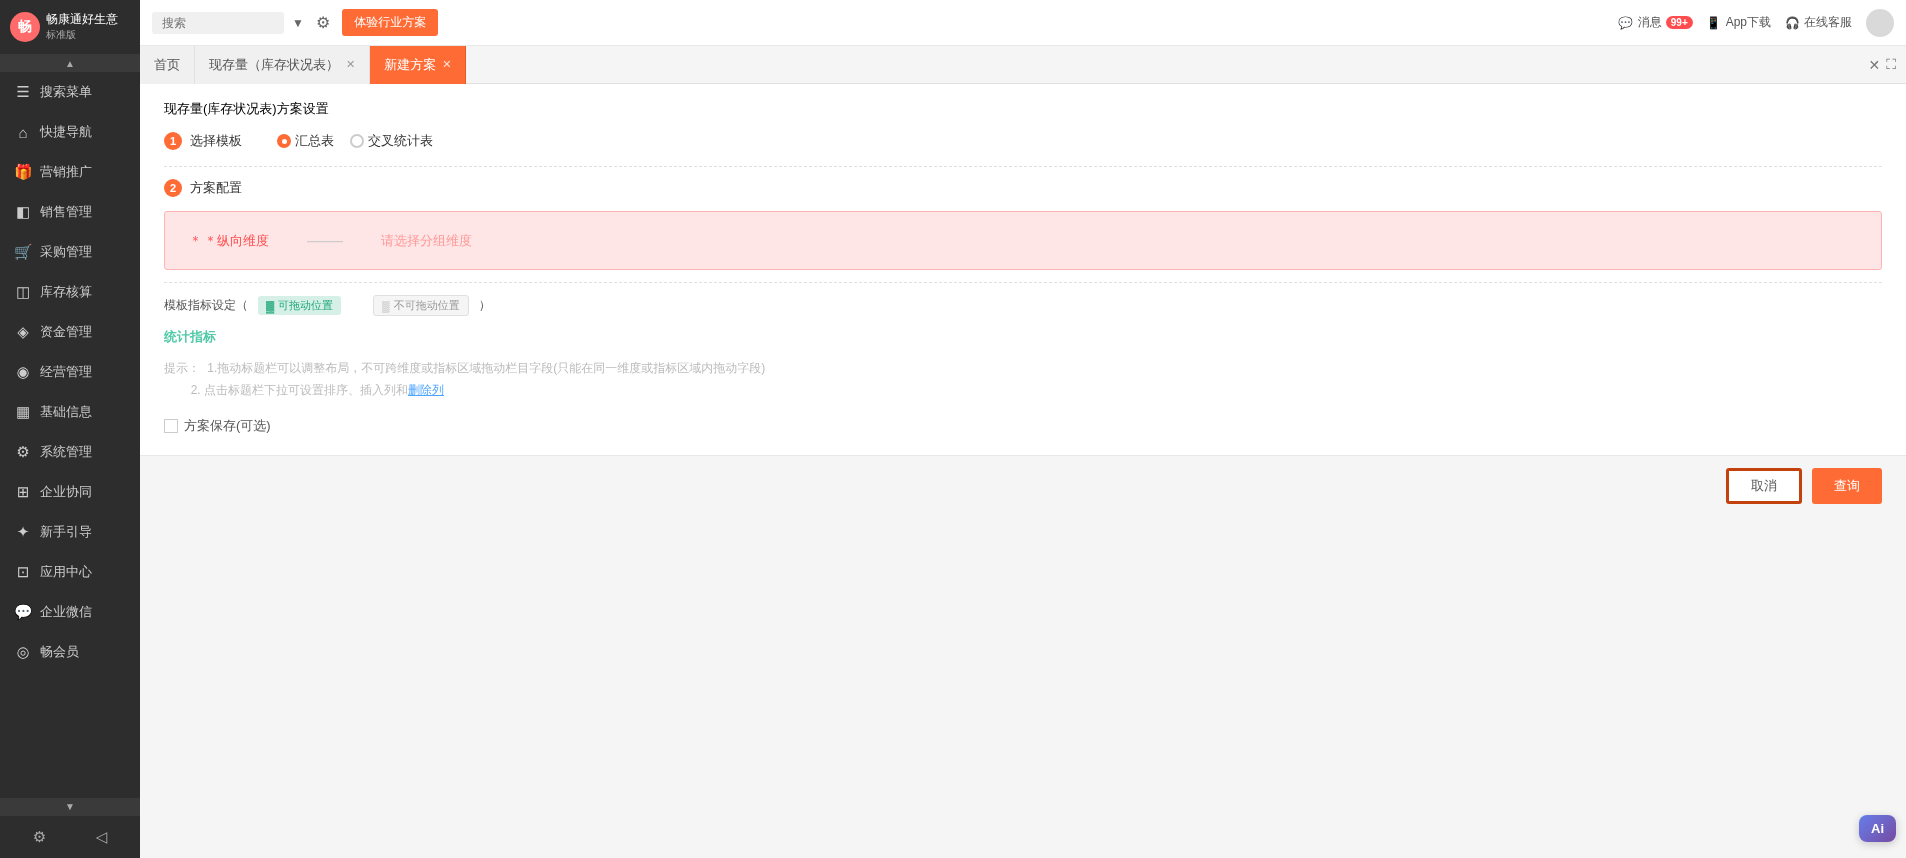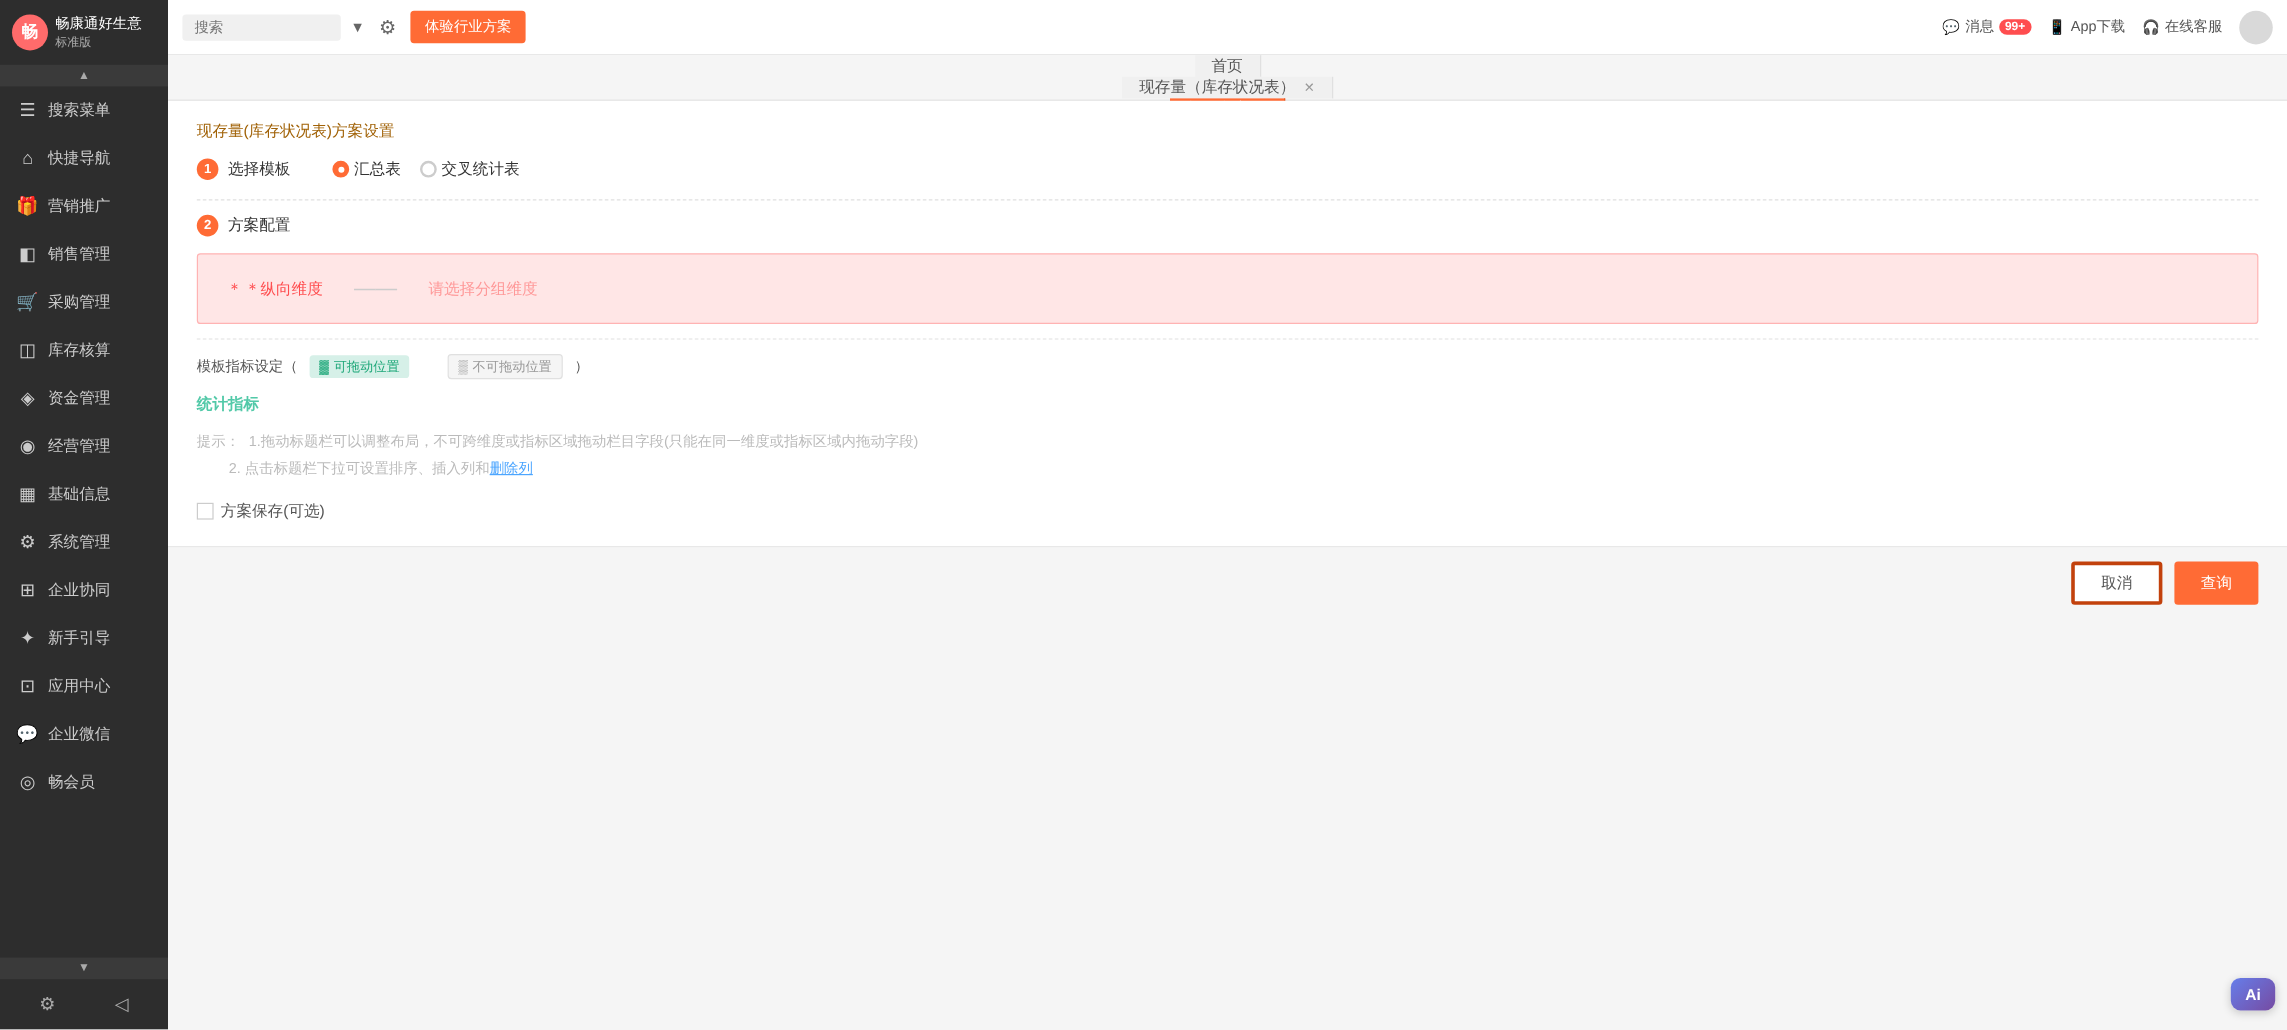--- a/index.html
+++ b/index.html
@@ -91,21 +91,20 @@
     .topbar-avatar { width: 28px; height: 28px; background: #d9d9d9; border-radius: 50%; }
 
     
     .tabbar {
       background: #f5f5f5;
       display: flex;
       align-items: center;
       border-bottom: 1px solid #e0e0e0;
       padding: 0 0 0 0;
       height: 38px;
-      flex-direction: column;
     }
     .tab {
       display: flex; align-items: center; gap: 5px;
       padding: 0 14px; height: 38px;
       font-size: 13px; cursor: pointer; color: #555;
       background: #f0f0f0; border-right: 1px solid #e0e0e0;
     }
     .tab-home { color: #555; }
     .tab-close { color: #999; font-size: 11px; cursor: pointer; margin-left: 2px; }
     .tab-new {
@@ -117,21 +116,21 @@
     .tab-expand { margin-left: auto; display: flex; align-items: center; gap: 6px; padding: 0 10px; color: #777; cursor: pointer; font-size: 16px; }
 
     
     .content {
       flex: 1; overflow-y: auto; background: #f5f5f5; padding: 0;
       position: relative;
     }
     .content-panel {
       background: #fff; margin: 0; padding: 16px 24px 20px;
     }
-    .page-title { font-size: 13px; color: #a16207; margin-bottom: 14px; }
+    .page-title { font-size: 13px; color: #000000; margin-bottom: 14px; }
 
     
     .section {
       margin-bottom: 16px;
     }
     .section-header {
       display: flex; align-items: center; gap: 8px; margin-bottom: 14px;
     }
     .section-number {
       background: #ff6b35; color: #fff;
@@ -154,21 +153,21 @@
     
     .divider { border: none; border-top: 1px dashed #e0e0e0; margin: 12px 0; }
 
     
     .field-label { font-size: 12px; color: #666; margin-bottom: 8px; }
 
     
     .dimension-box {
       background: #ffe6e6; border: 1px solid #ffb3b3;
       border-radius: 3px; padding: 18px 24px; margin-bottom: 2px;
-      display: flex; align-items: center; gap: 16px;
+      display: flex; align-items: center; gap: 28px;
     }
     .dimension-required { color: #ff4d4f; margin-right: 2px; }
     .dimension-label { color: #ff4d4f; font-size: 13px; }
     .dimension-dash { color: #ccc; margin: 0 10px; font-size: 18px; }
     .dimension-placeholder { color: #ff9999; font-size: 13px; }
 
     
     .indicator-settings { display: flex; align-items: center; gap: 10px; margin-bottom: 12px; font-size: 12px; color: #555; }
     .indicator-badge {
       display: inline-flex; align-items: center; gap: 4px;

